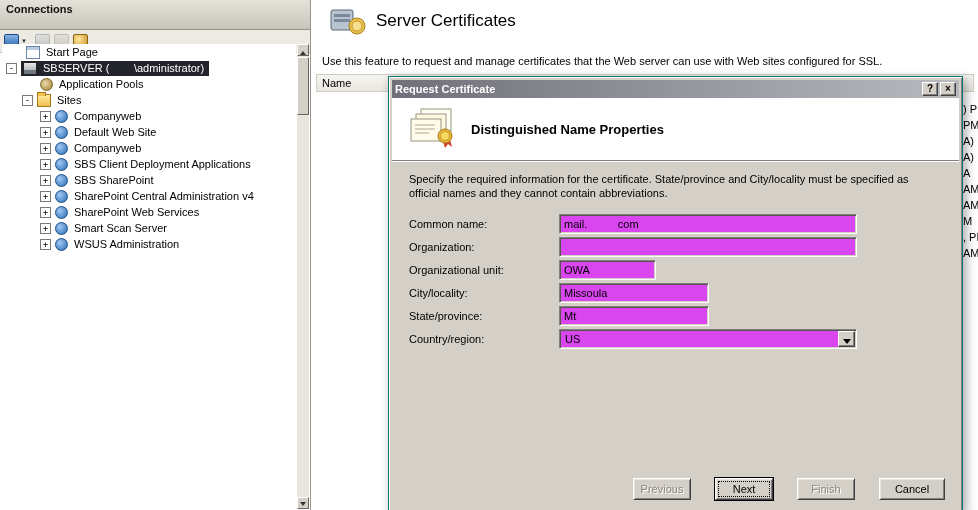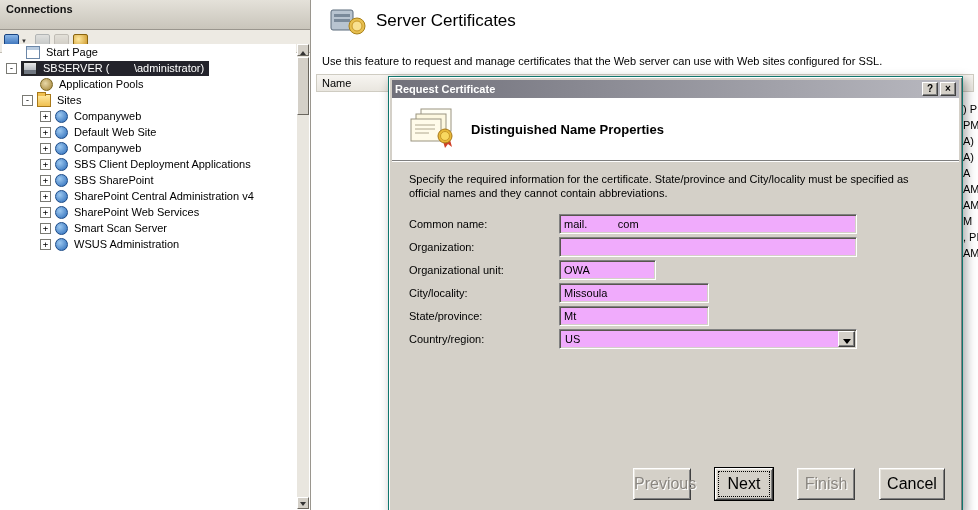--- a/index.html
+++ b/index.html
@@ -72,36 +72,36 @@
   .dlg-header { position:absolute; left:3px; top:21px; right:3px; height:63px; background:#fff;
     border-bottom:1px solid #808080; box-shadow:0 1px 0 #fff; display:flex; align-items:center;text-align:center; }
   .cert-icon { margin-left:17px; }
   .section-title { font-size:13px; font-weight:bold; margin-left:16px; }
   .dlg-body { position:absolute; left:3px; top:85px; right:3px; bottom:3px; }
   .instructions { position:absolute; left:17px; top:10px; width:525px; line-height:14px; }
 
   .form { position:absolute; left:17px; top:50px; }
   .f-row { display:flex; align-items:center; height:23px; }
   .f-label { width:150px; flex:none; }
-  .tb { height:20px; background:#f0abfc; border:1px solid; border-color:#808080 #fff #fff #808080;
+  .tb { height:20px; background:#d946ef; border:1px solid; border-color:#808080 #fff #fff #808080;
     box-shadow:inset 1px 1px 0 #58554e, inset -1px -1px 0 #d4d0c8;
     padding:2px 4px; font-family:"Liberation Sans","DejaVu Sans",sans-serif; font-size:11px; }
   .w-lg { width:298px; } .w-md { width:150px; } .w-sm { width:97px; }
   .combo { position:relative; display:flex; align-items:center; }
   .combo-value { padding-left:1px; }
   .combo-btn { position:absolute; right:1px; top:1px; bottom:1px; width:17px; background:#d4d0c8;
     border:1px solid; border-color:#fff #404040 #404040 #fff; box-shadow:inset -1px -1px 0 #808080; }
   .combo-arrow { position:absolute; left:4px; top:7px; width:0; height:0;
     border:4px solid transparent; border-top:5px solid #000; }
 
   .dlg-buttons { position:absolute; right:14px; bottom:10px; display:flex; align-items:center; }
-  .btn { width:58px; height:32px; background:#d4d0c8; margin-left:24px;
+  .btn { width:58px; height:22px; background:#d4d0c8; margin-left:24px;
     border:1px solid; border-color:#fff #404040 #404040 #fff;
     box-shadow:inset 1px 1px 0 #e8e5de, inset -1px -1px 0 #808080;
-    font-family:"Liberation Sans","DejaVu Sans",sans-serif; font-size:16px; cursor:default; }
+    font-family:"Liberation Sans","DejaVu Sans",sans-serif; font-size:11px; cursor:default; }
   .btn:first-child { margin-left:0; }
   .btn.disabled { color:#8a8680; text-shadow:1px 1px 0 #fff; }
   .btn.default { box-shadow:0 0 0 1px #000, inset 1px 1px 0 #e8e5de, inset -1px -1px 0 #808080;
     outline:1px dotted #000; outline-offset:-4px; }
   .btn-cancel { width:66px; }
 </style>
 </head>
 <body>
 
 <div class="left-panel">

